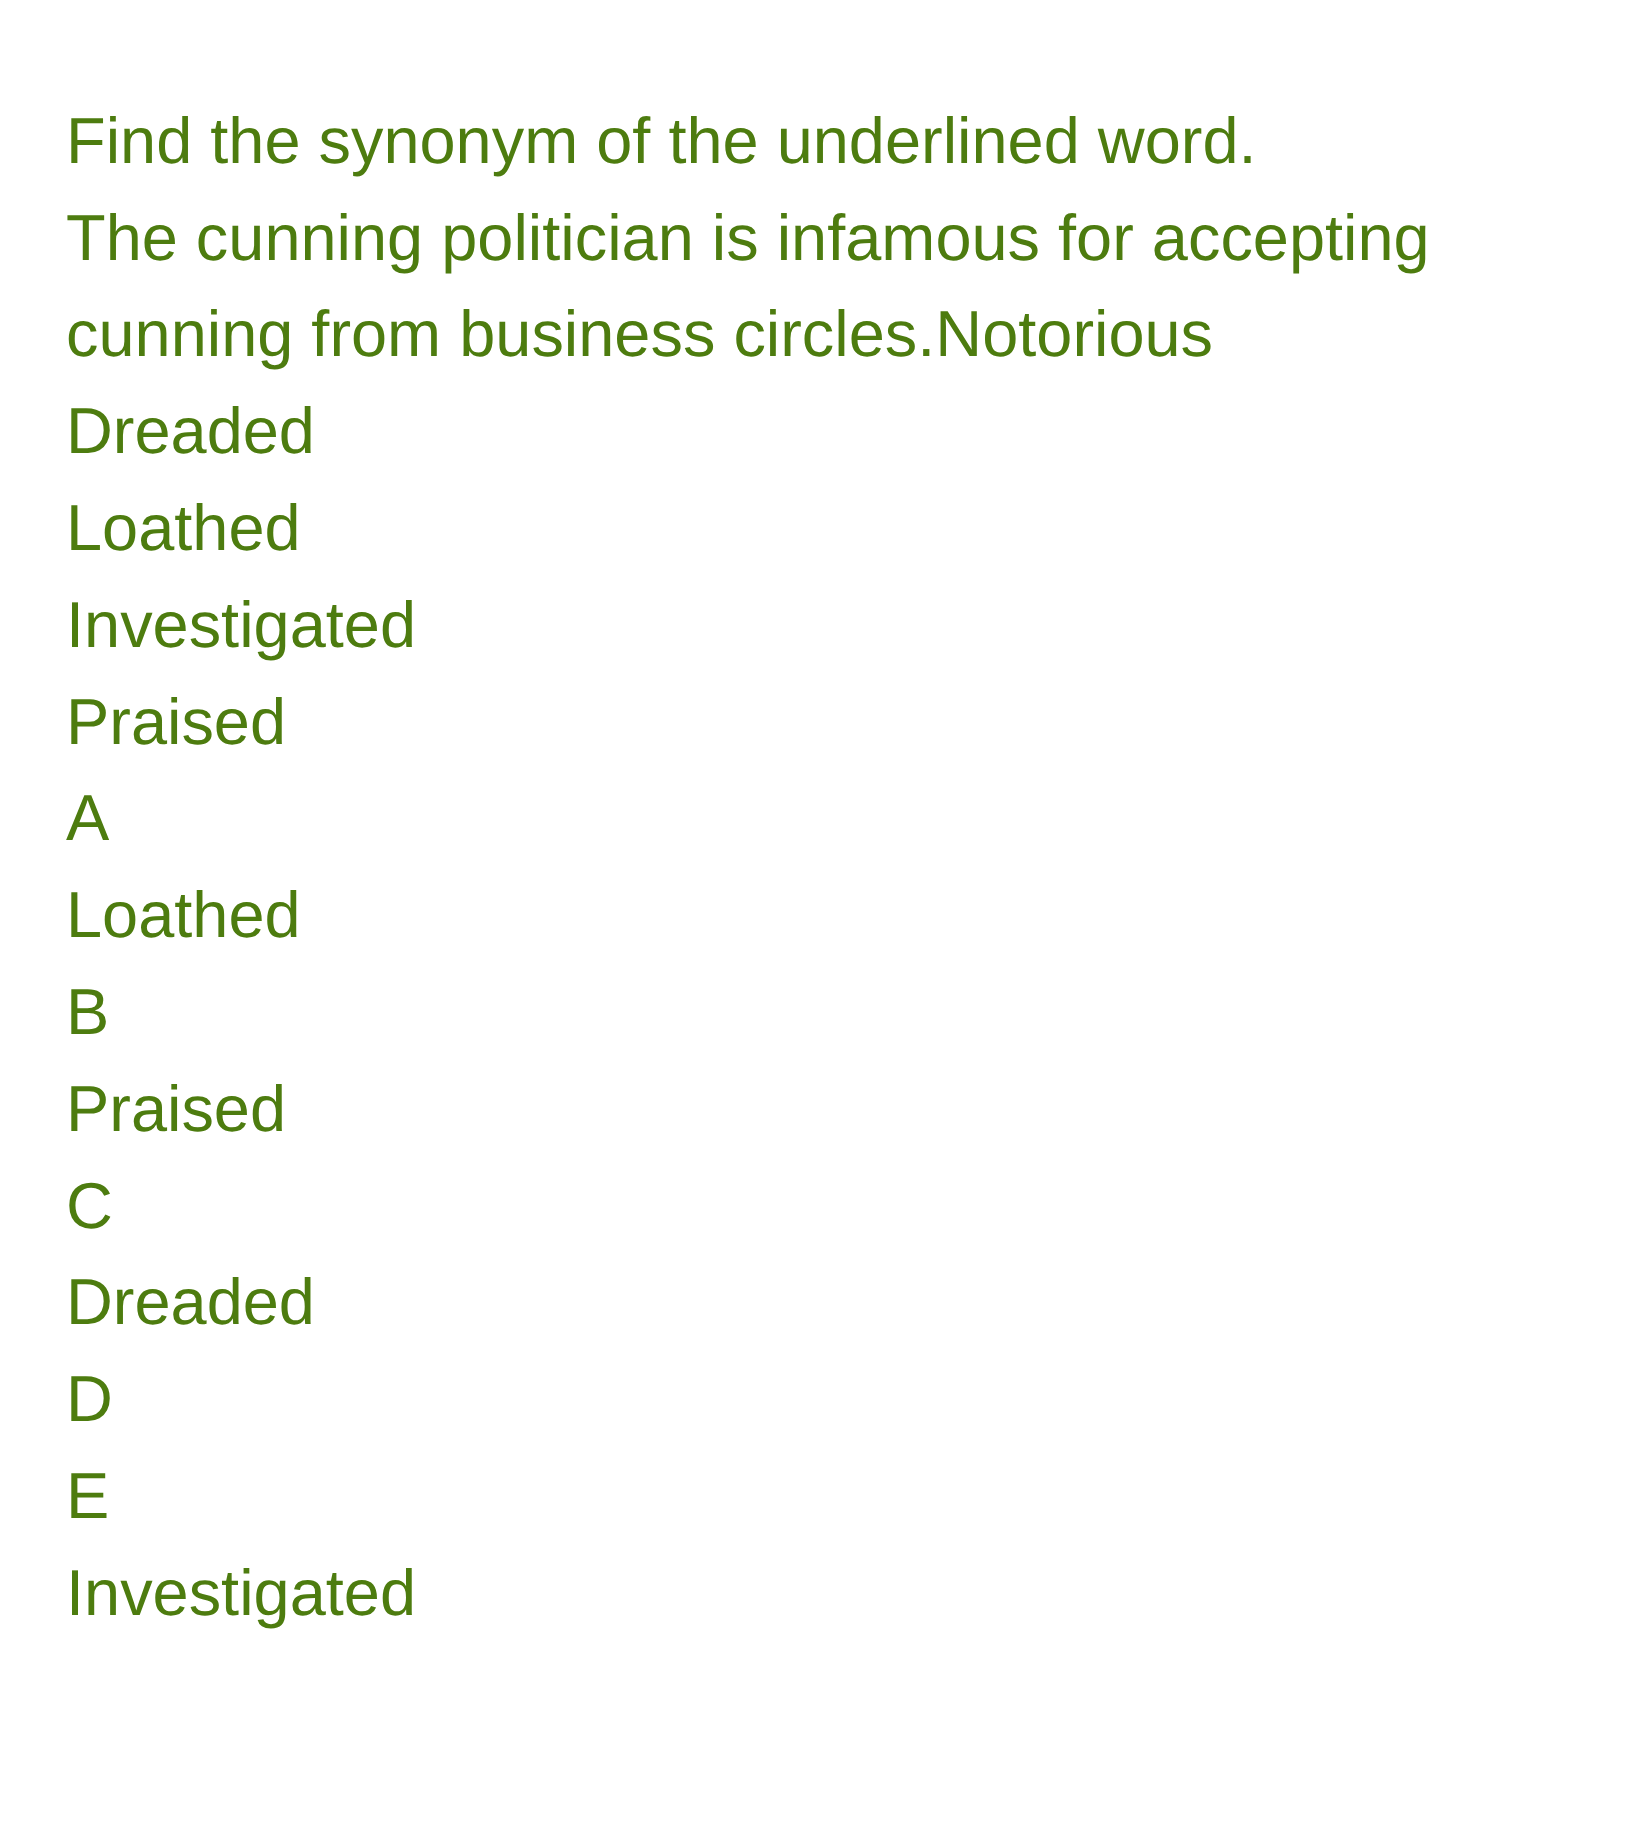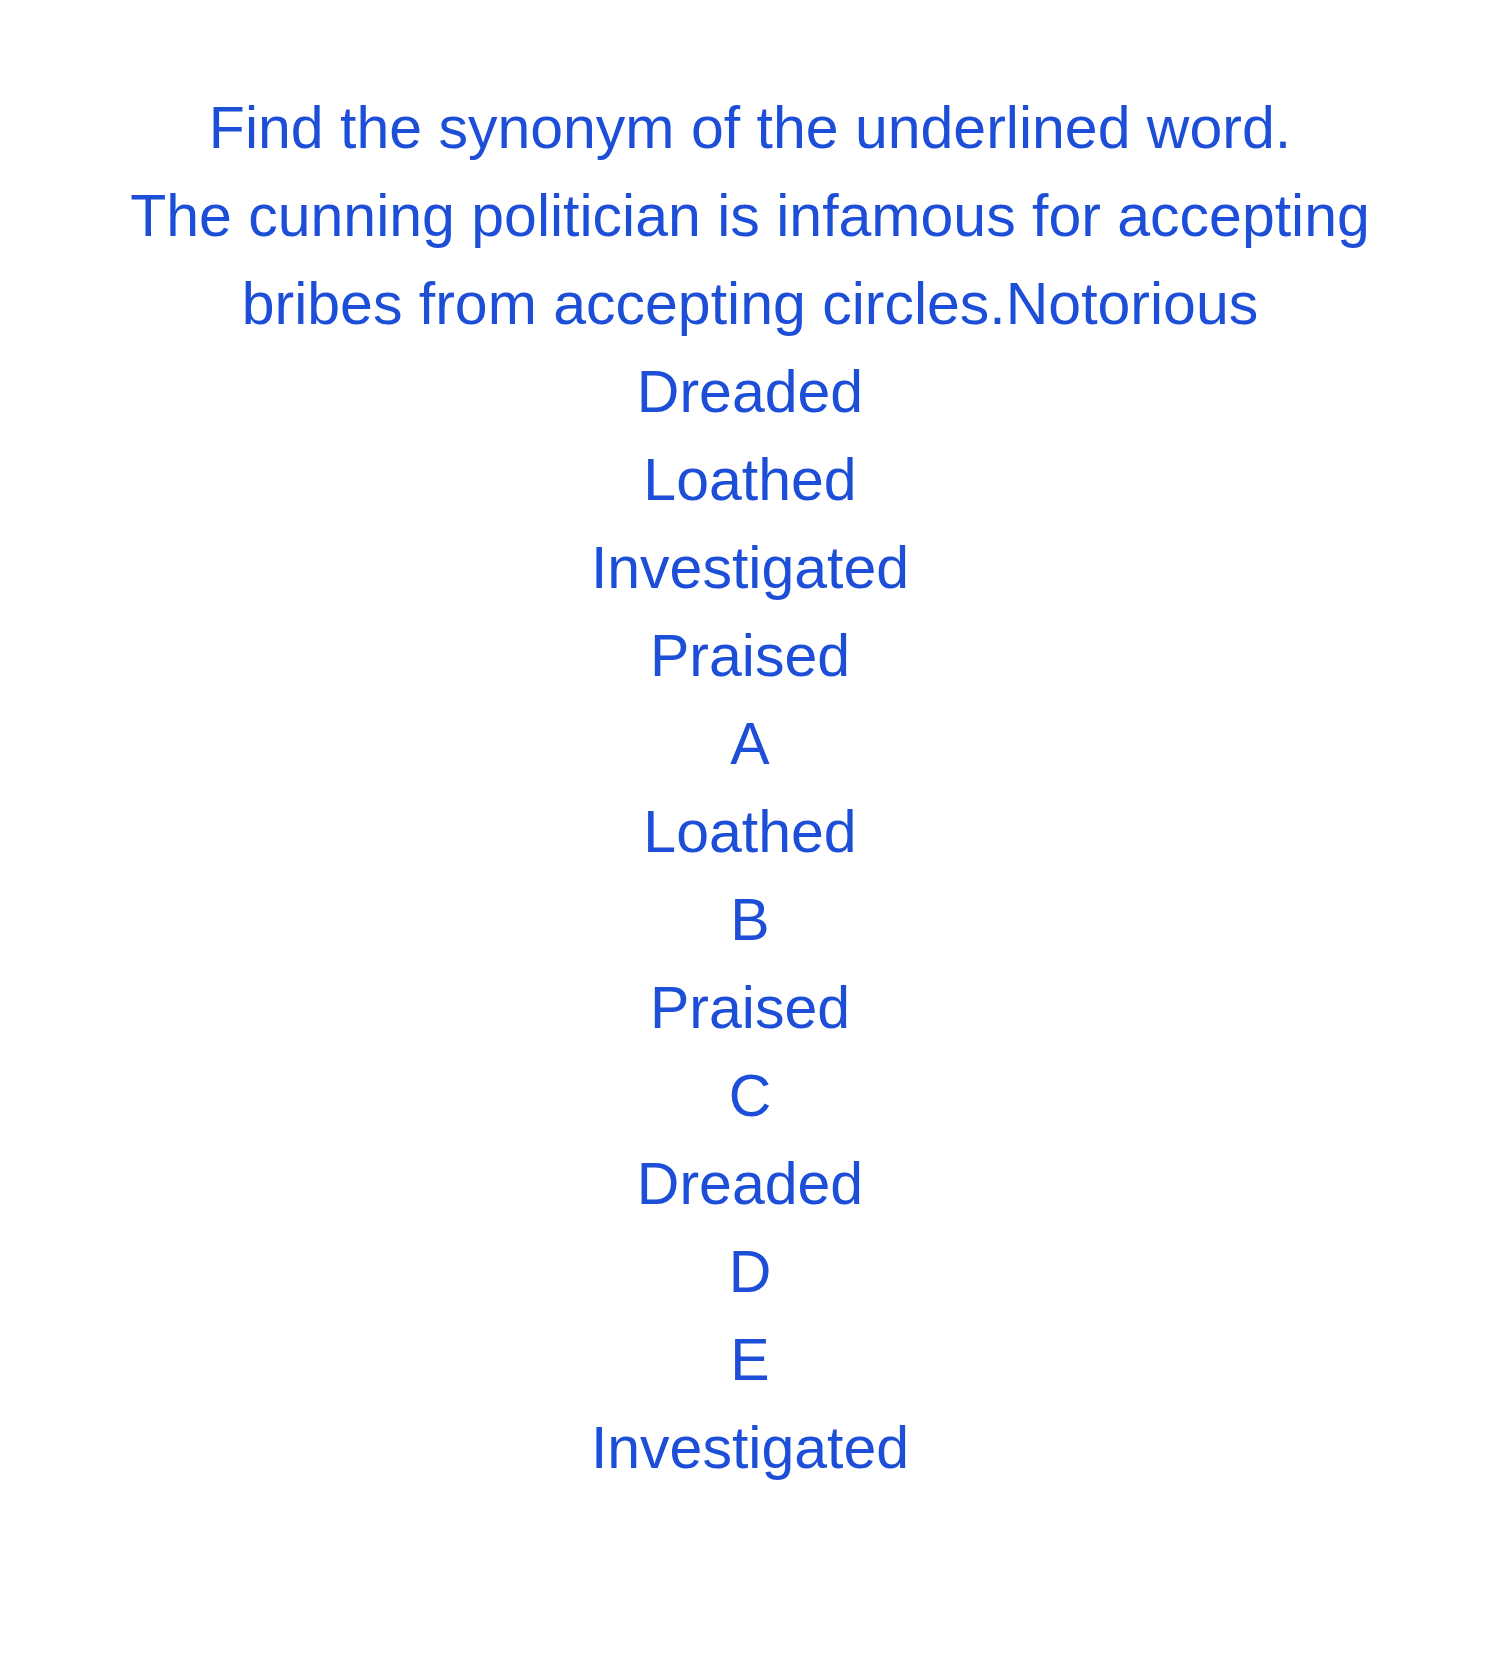--- a/index.html
+++ b/index.html
@@ -17,37 +17,36 @@
     min-height: 1656px;
     padding: 84px 60px 60px 60px;
     background: #ffffff;
   }
   .line {
     margin: 0;
     font-family: "Liberation Sans", sans-serif;
     font-weight: 400;
     font-size: 59px;
     line-height: 88px;
-    color: #1d4ed8;
+    color: #4d7c0f;
     letter-spacing: 0;
-    text-align: center;
   }
   .question-block, .word-list, .choice-list, .choice-row {
     margin: 0;
     padding: 0;
   }
 </style>
 </head>
 <body>
 
 <div class="page">
 
   <div class="question-block">
     <p class="line">Find the synonym of the underlined word.</p>
-    <p class="line">The cunning politician is infamous for accepting bribes from accepting circles.Notorious</p>
+    <p class="line">The cunning politician is infamous for accepting cunning from business circles.Notorious</p>
   </div>
 
   <div class="word-list">
     <p class="line">Dreaded</p>
     <p class="line">Loathed</p>
     <p class="line">Investigated</p>
     <p class="line">Praised</p>
   </div>
 
   <div class="choice-list">

